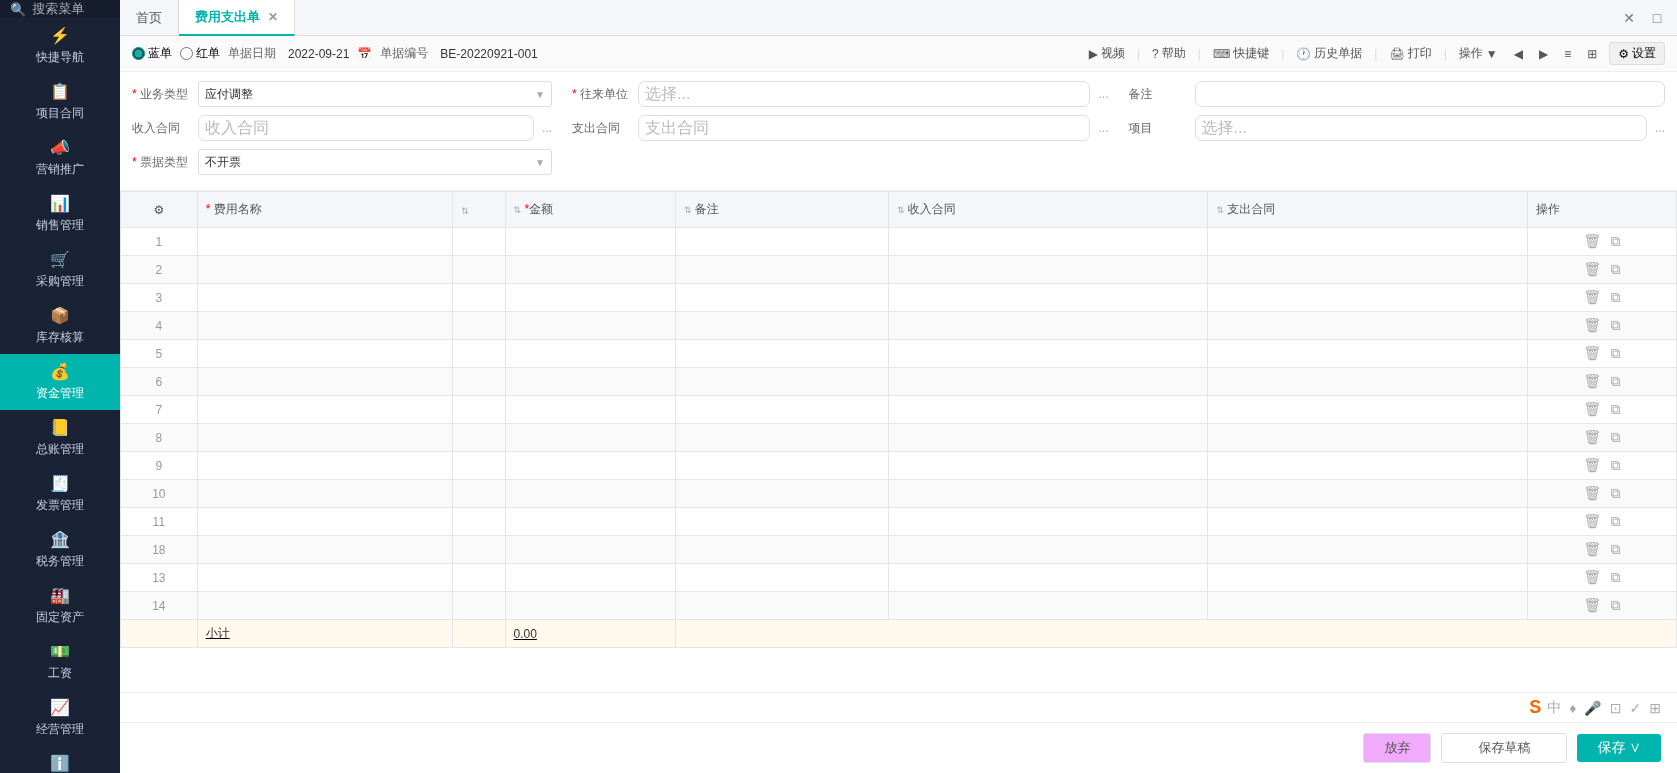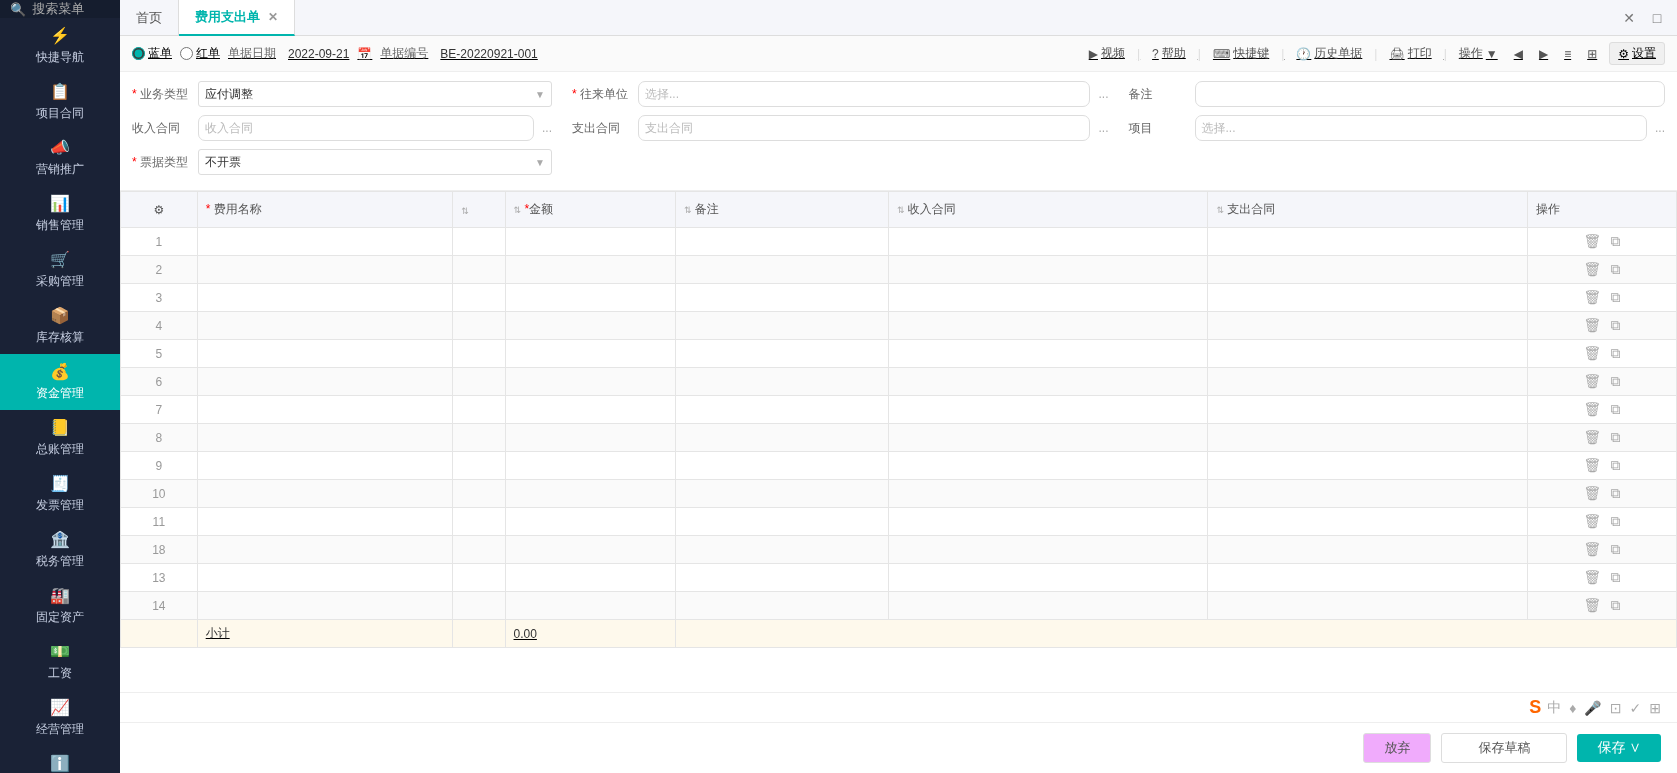--- a/index.html
+++ b/index.html
@@ -105,21 +105,20 @@
 
     
     .toolbar-row {
       display: flex;
       align-items: center;
       padding: 6px 12px;
       background: #fafafa;
       border-bottom: 1px solid #eee;
       gap: 8px;
       font-size: 12px;
-      text-decoration: underline;
     }
     .radio-group { display: flex; align-items: center; gap: 8px; }
     .radio-item { display: flex; align-items: center; gap: 3px; cursor: pointer; }
     .radio-item input { accent-color: #00b5ad; }
     .field-label { color: #666; margin-right: 4px; }
     .field-value { color: #333; font-weight: 500; }
     .toolbar-divider { flex: 1; }
     .toolbar-btn {
       display: flex; align-items: center; gap: 3px;
       font-size: 12px; color: #555; cursor: pointer; padding: 2px 4px;
@@ -178,21 +177,21 @@
       align-items: center;
       justify-content: space-between;
       cursor: pointer;
     }
     .form-input-placeholder {
       flex: 1;
       border: 1px solid #ddd;
       border-radius: 7px;
       height: 26px;
       padding: 0 6px;
-      font-size: 12px;
+      font-size: 16px;
       color: #bbb;
       background: #fff;
       display: flex;
       align-items: center;
       cursor: pointer;
     }
     .dots-btn { color: #aaa; font-size: 12px; cursor: pointer; margin-left: 2px; }
     .field-separator { width: 20px; }
 
     

